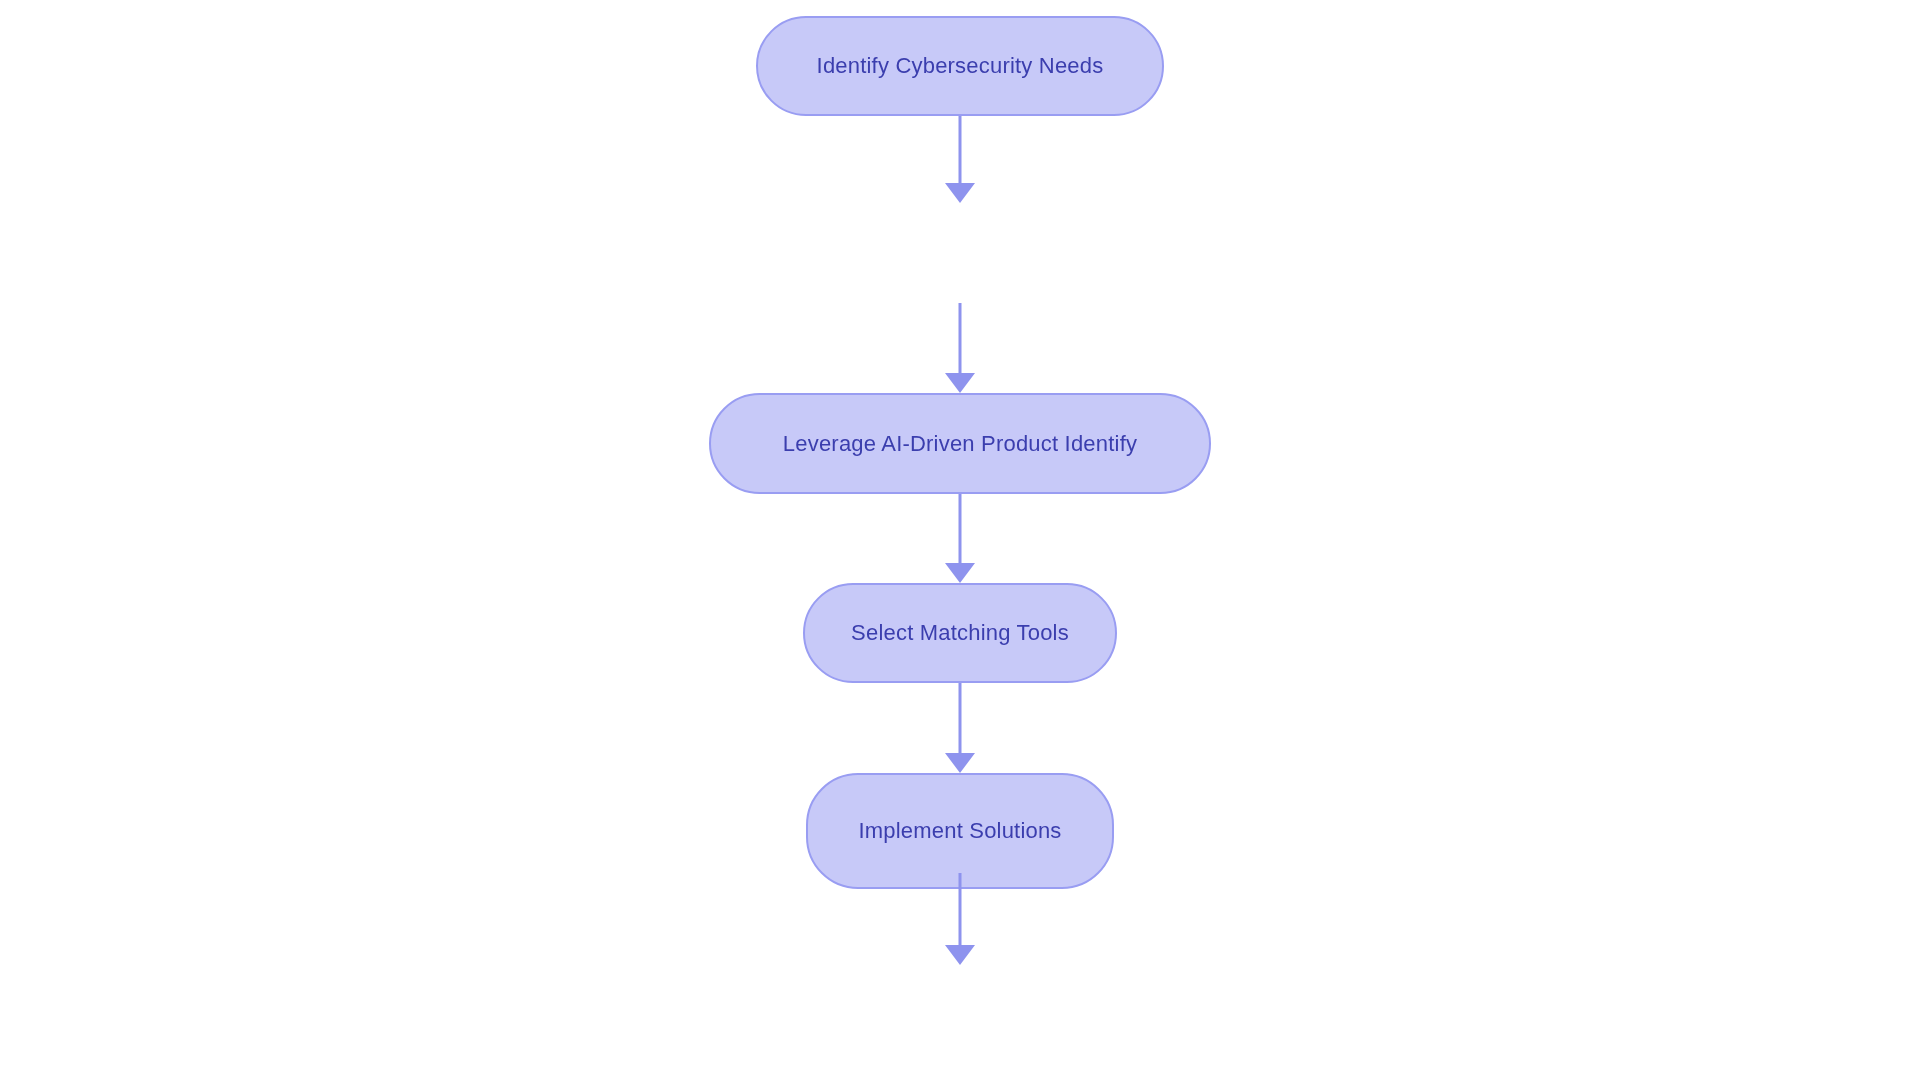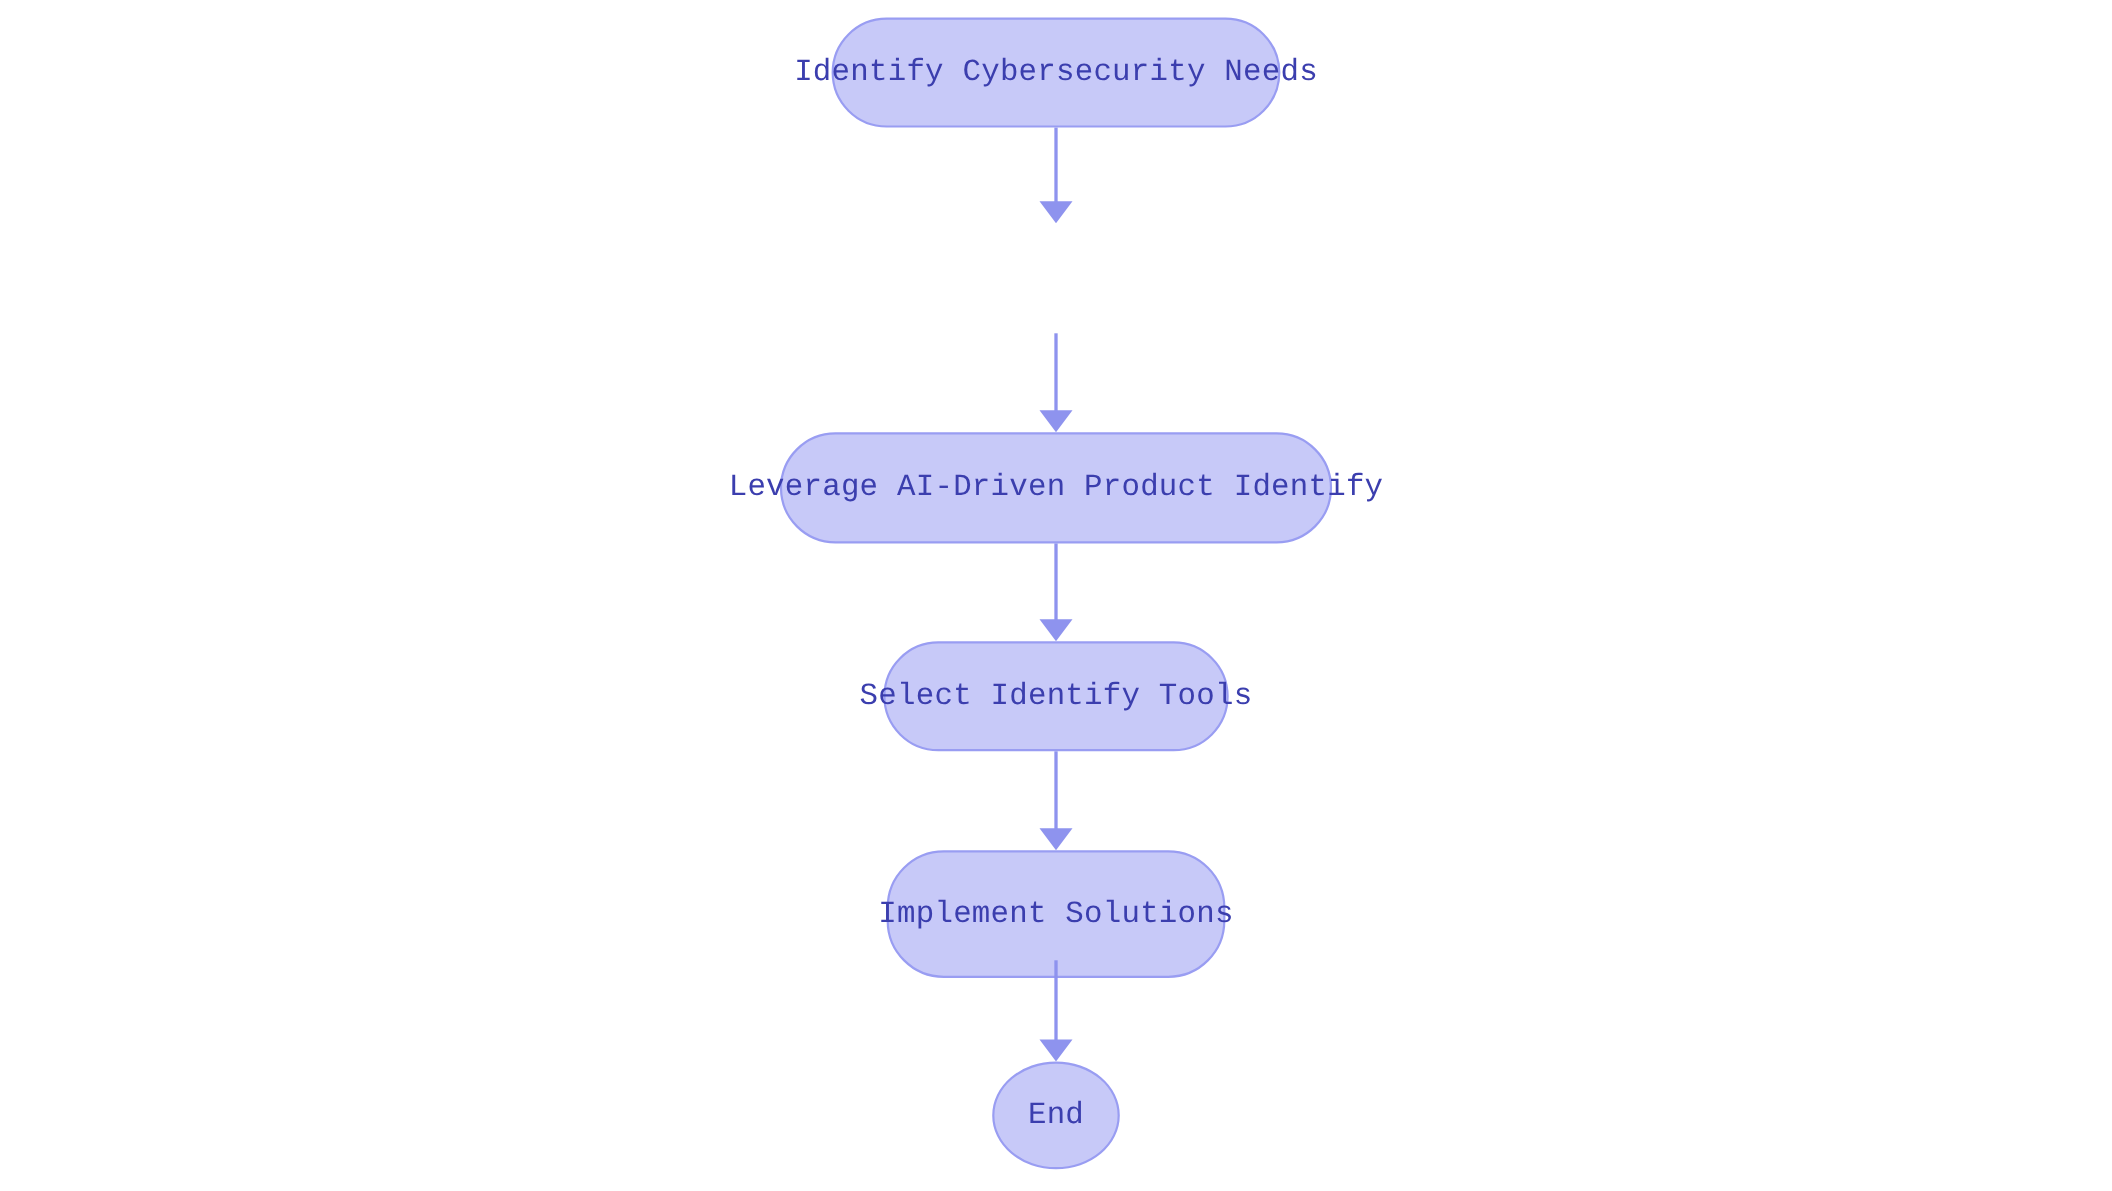--- a/index.html
+++ b/index.html
@@ -20,25 +20,24 @@
     left: 50%;
     transform: translateX(-50%);
     box-sizing: border-box;
     display: flex;
     align-items: center;
     justify-content: center;
     background: var(--node-fill, #c7c9f8);
     border: 2px solid var(--node-border, #999df2);
     border-radius: 52px;
     color: var(--node-text, #3b3eae);
-    font-size: 28px;
+    font-size: 22px;
     letter-spacing: 0.2px;
     white-space: nowrap;
     text-align: left;
-    font-family: Liberation Mono, monospace;
   }
   .node-1 { top: 16px;  width: 408px; height: 100px; }
   .node-2 { top: 203px; width: 318px; height: 100px; }
   .node-3 { top: 393px; width: 502px; height: 101px; }
   .node-4 { top: 583px; width: 314px; height: 100px; }
   .node-5 { top: 773px; width: 308px; height: 116px; }
   .node-end {
     top: 965px;
     width: 116px;
     height: 98px;
@@ -99,34 +98,31 @@
   <div class="node node-3">
     <span>Leverage AI-Driven Product Identify</span>
   </div>
 
   <div class="edge edge-3">
     <div class="line"></div>
     <div class="head"></div>
   </div>
 
   <div class="node node-4">
-    <span>Select Identify Tools</span>
+    <span>Select Matching Tools</span>
   </div>
 
   <div class="edge edge-4">
     <div class="line"></div>
     <div class="head"></div>
   </div>
 
   <div class="node node-5">
     <span>Implement Solutions</span>
   </div>
 
   <div class="edge edge-5">
     <div class="line"></div>
     <div class="head"></div>
   </div>
 
-  <div class="node node-end">
-    <span>End</span>
-  </div>
 
 </div>
 
 </body></html>

